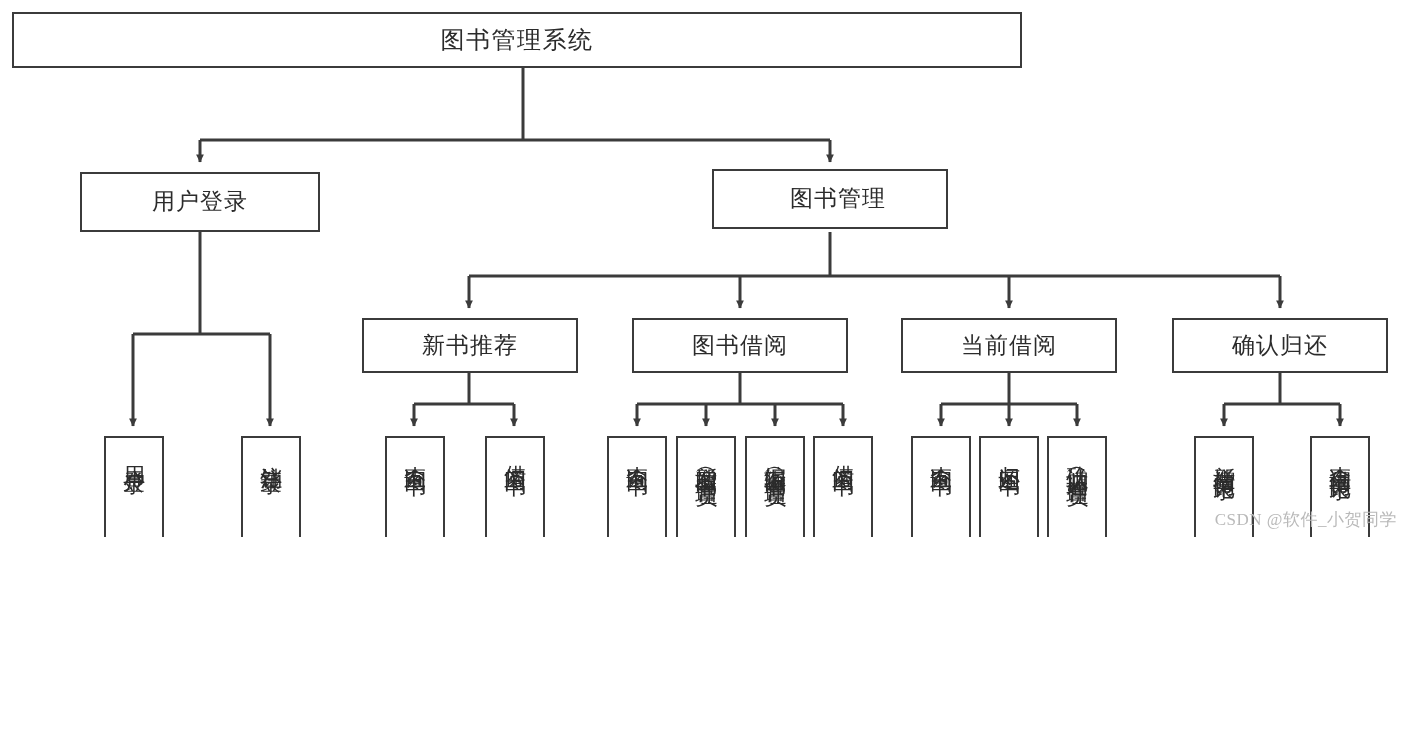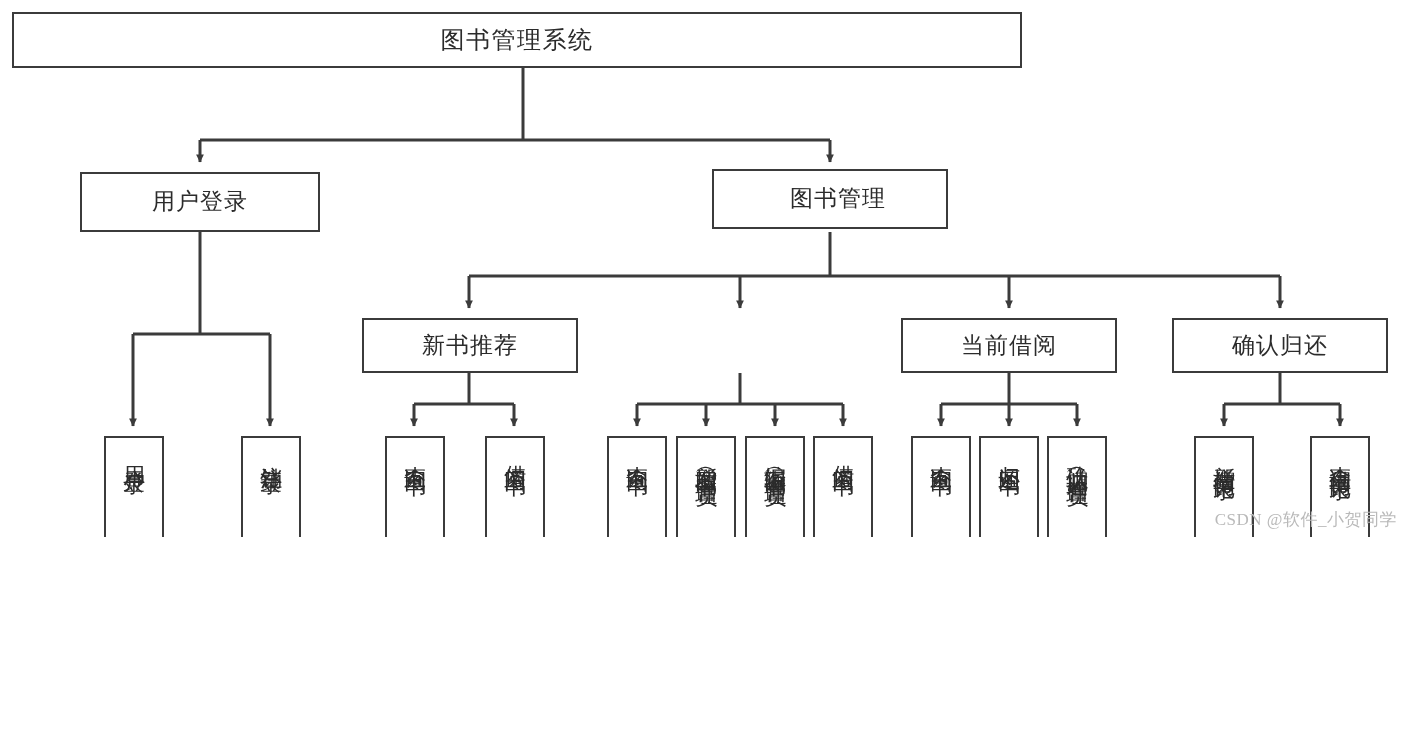--- a/index.html
+++ b/index.html
@@ -137,20 +137,23 @@
   <div class="node horiz" style="left:80px; top:172px; width:240px; height:60px;">
     <span class="node-label">用户登录</span>
   </div>
   <div class="node horiz" style="left:712px; top:169px; width:236px; height:60px;padding-left:16px;">
     <span class="node-label">图书管理</span>
   </div>
 
   <div class="node horiz" style="left:362px; top:318px; width:216px; height:55px;">
     <span class="node-label">新书推荐</span>
   </div>
+  <div class="node horiz" style="left:632px; top:318px; width:216px; height:55px;">
+    <span class="node-label">图书借阅</span>
+  </div>
   <div class="node horiz" style="left:901px; top:318px; width:216px; height:55px;">
     <span class="node-label">当前借阅</span>
   </div>
   <div class="node horiz" style="left:1172px; top:318px; width:216px; height:55px;">
     <span class="node-label">确认归还</span>
   </div>
 
   <div class="node vert" style="left:104px; top:436px; width:60px; height:298px;">
     <span class="node-label">用户登录</span>
   </div>

